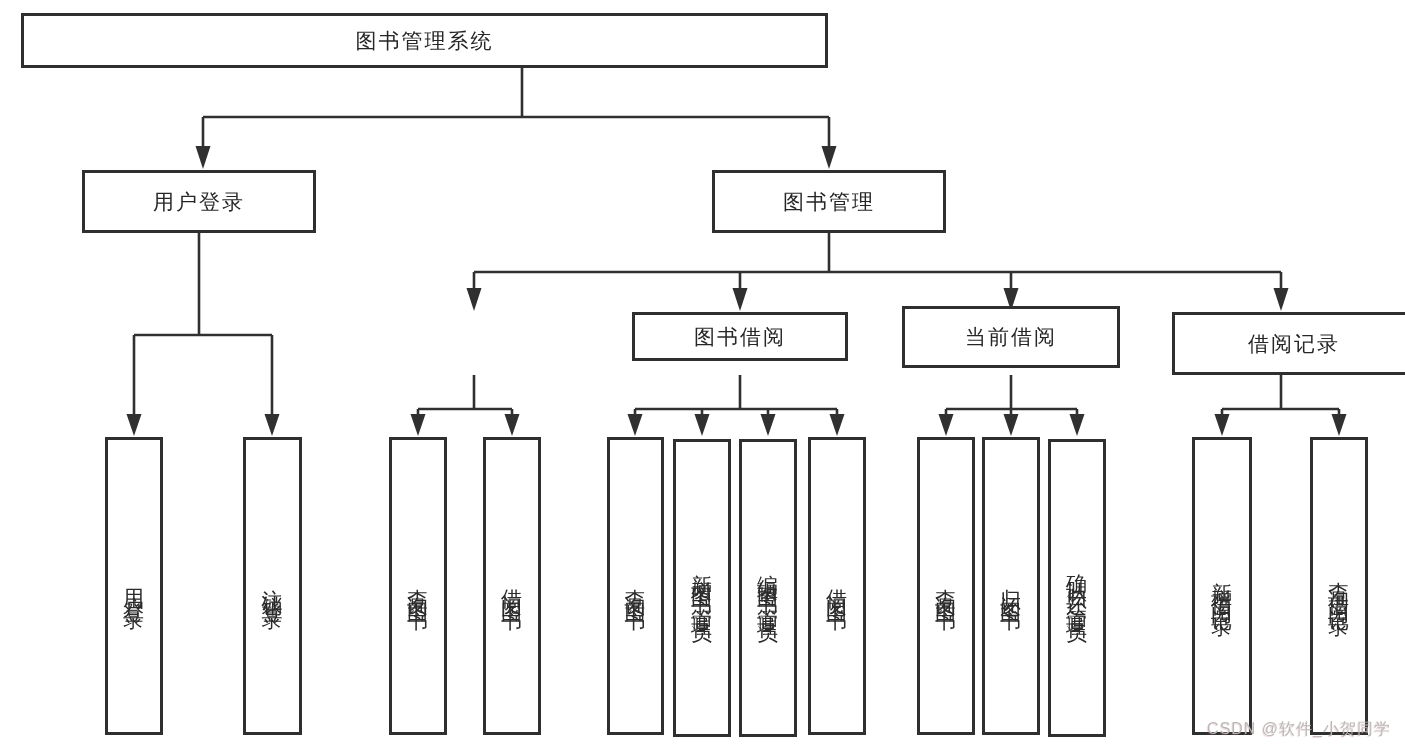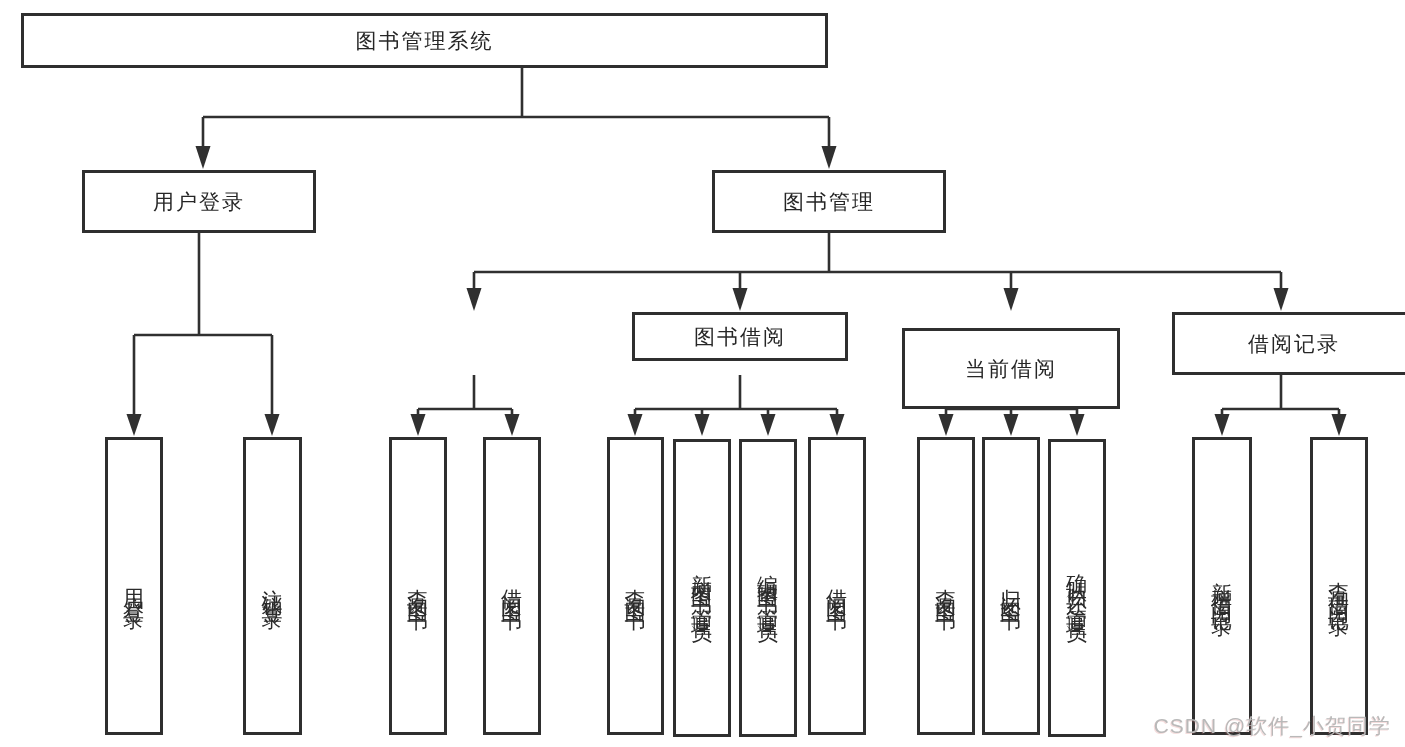--- a/index.html
+++ b/index.html
@@ -44,21 +44,21 @@
     line-height: 1;
     letter-spacing: 7px;
     white-space: nowrap;
     color: #2b2b2b;
   }
 
   .watermark {
     position: absolute;
     right: 14px;
     bottom: 7px;
-    font-size: 21px;
+    font-size: 16px;
     letter-spacing: 1px;
     color: #b9b9b9;
     text-shadow: -1px 1px 0 rgba(214,120,120,0.25);
     white-space: nowrap;
   }
 </style>
 </head>
 <body>
 
 <div class="stage">
@@ -102,21 +102,21 @@
       <polygon points="1331.5,414 1346.5,414 1339,436"></polygon>
     </g>
   </svg>
 
   <div class="node h-node" style="left:21px; top:13px; width:807px; height:55px;">图书管理系统</div>
 
   <div class="node h-node" style="left:82px; top:170px; width:234px; height:63px;">用户登录</div>
   <div class="node h-node" style="left:712px; top:170px; width:234px; height:63px;">图书管理</div>
 
   <div class="node h-node" style="left:632px; top:312px; width:216px; height:49px;">图书借阅</div>
-  <div class="node h-node" style="left:902px; top:328px; width:218px; height:81px;">当前借阅</div>
+  <div class="node h-node" style="left:902px; top:306px; width:218px; height:62px;">当前借阅</div>
   <div class="node h-node" style="left:1172px; top:312px; width:244px; height:63px;font-family:Liberation Serif, serif;">借阅记录</div>
 
   <div class="node leaf" style="left:105px; top:437px; width:58px; height:298px;">
     <span class="vtext">用户登录</span>
   </div>
   <div class="node leaf" style="left:243px; top:437px; width:59px; height:298px;">
     <span class="vtext">注销登录</span>
   </div>
 
   <div class="node leaf" style="left:389px; top:437px; width:58px; height:298px;">

